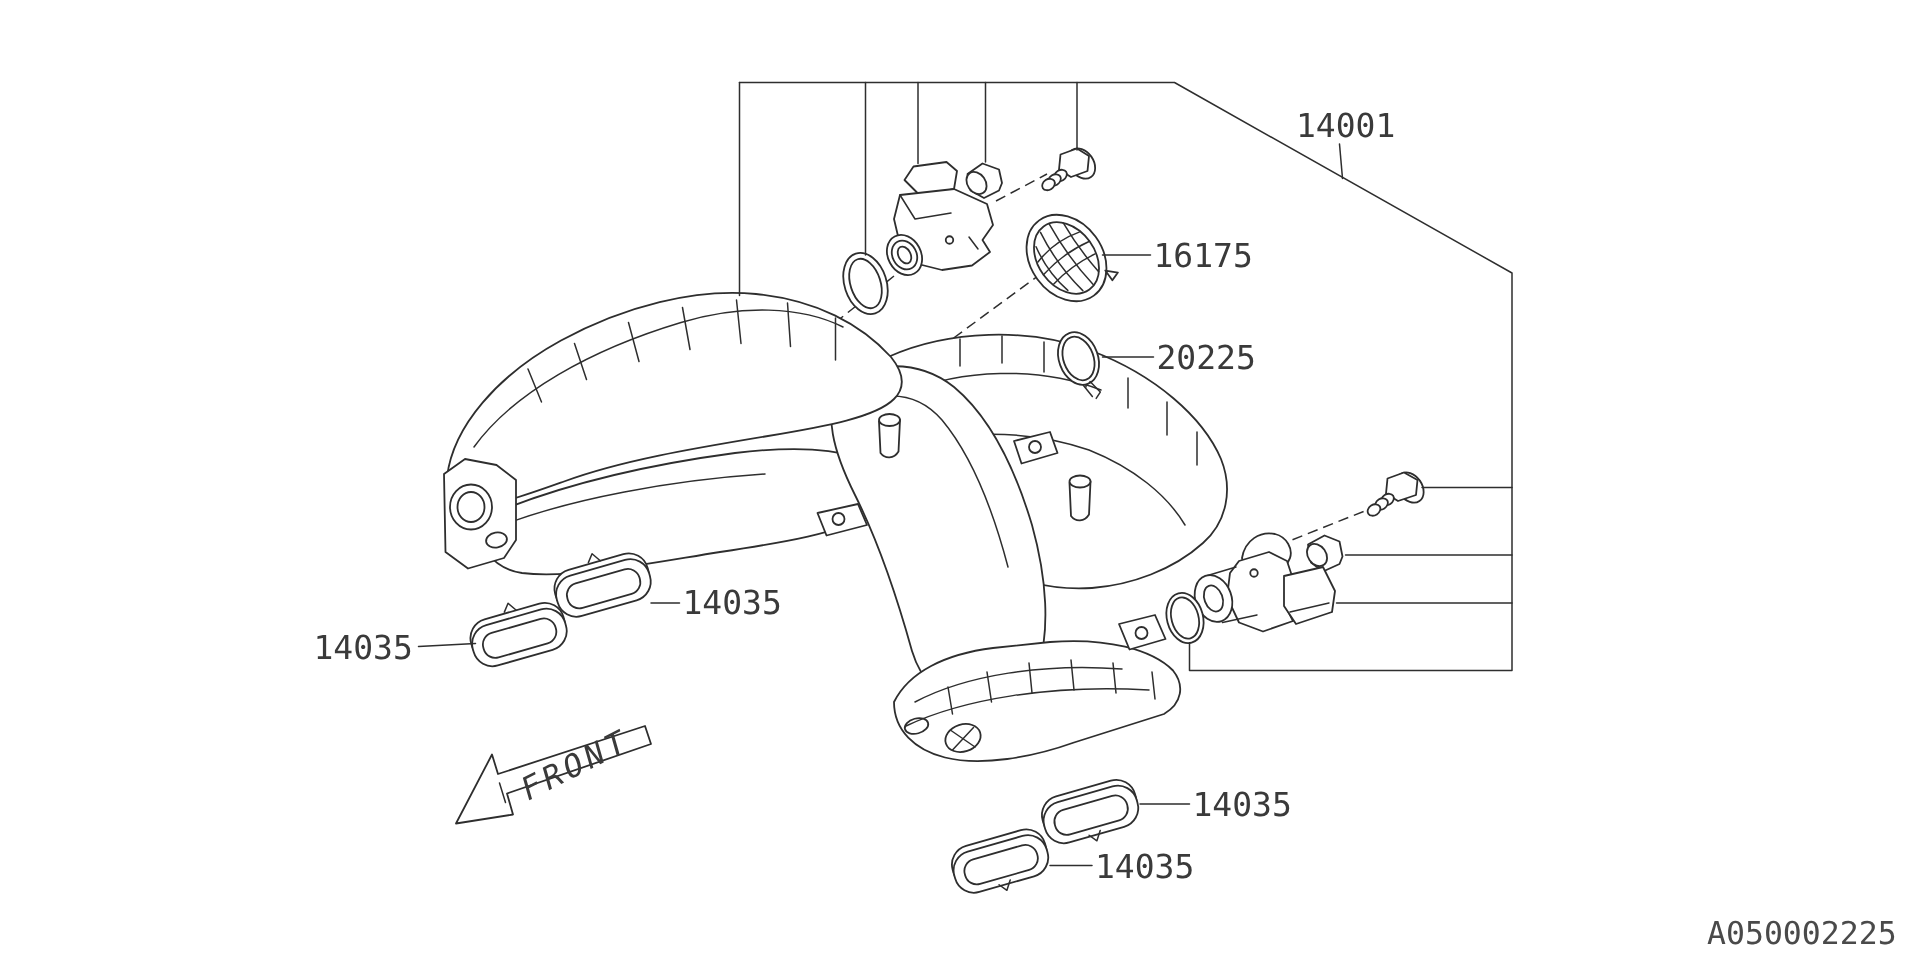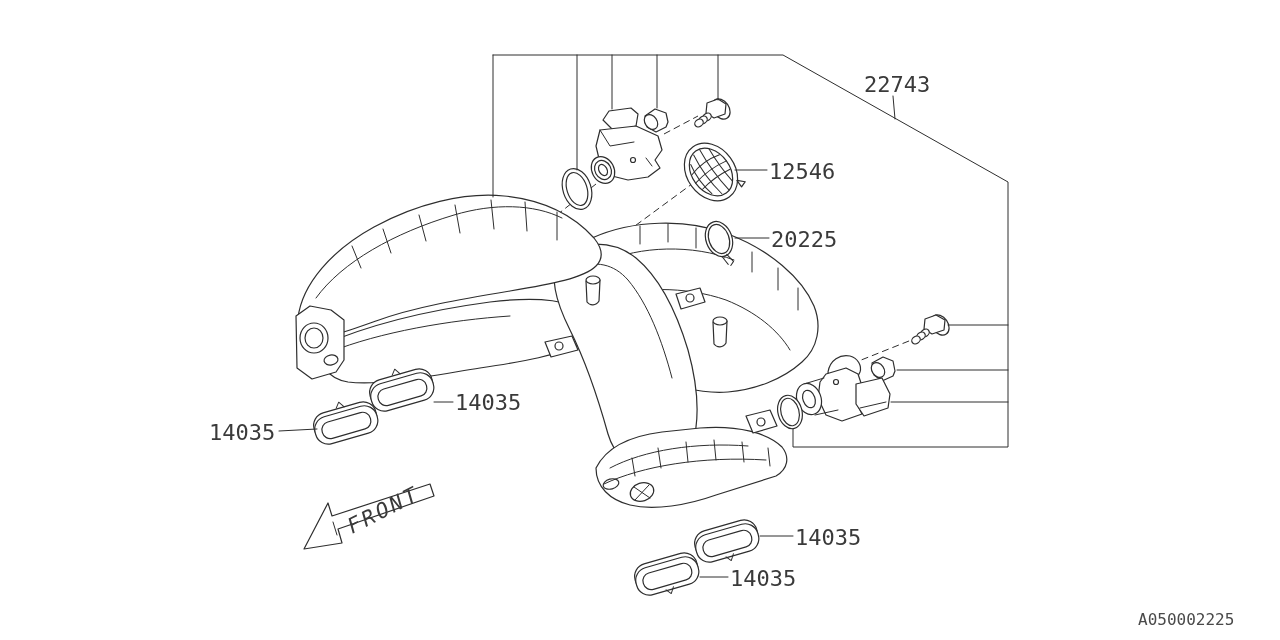--- a/index.html
+++ b/index.html
@@ -4,21 +4,21 @@
 <style>
   html,body{margin:0;padding:0;background:#fff;}
   .stage{position:relative;width:1280px;height:640px;background:#fff;overflow:hidden;
          font-family:"DejaVu Sans Mono", monospace;}
   svg{position:absolute;left:0;top:0;}
   .ln{fill:none;stroke:#2e2e2e;stroke-width:1.2;stroke-linecap:round;stroke-linejoin:round;}
   .th{fill:none;stroke:#2e2e2e;stroke-width:1;stroke-linecap:round;stroke-linejoin:round;}
   .wh{fill:#ffffff;stroke:#2e2e2e;stroke-width:1.2;stroke-linejoin:round;}
   .dash{fill:none;stroke:#2e2e2e;stroke-width:1;stroke-dasharray:7 4;}
   .part-label{position:absolute;font-size:22px;letter-spacing:0;color:#3a3a3a;white-space:nowrap;}
-  .doc-code{position:absolute;font-size:16px;color:#4a4a4a;white-space:nowrap;}
+  .doc-code{position:absolute;font-size:21px;color:#4a4a4a;white-space:nowrap;}
   .front-text{font-family:"DejaVu Sans Mono",monospace;font-style:italic;font-size:21px;
               letter-spacing:3px;fill:#3a3a3a;}
 </style>
 </head>
 <body>
 
 <div class="stage">
 <svg width="1280" height="640" viewBox="0 0 1280 640">
 
   <g>
@@ -196,21 +196,21 @@
     <path class="th" d="M700,577 L728,577"></path>
   </g>
 
   <g>
     <path class="wh" d="M304,549 L328,503 L332,516 L430,484 L434,496 L338,529 L342,543 Z"></path>
     <path class="th" d="M333,522 L337,535"></path>
     <text class="front-text" transform="translate(352,534) rotate(-27)">FRONT</text>
   </g>
 </svg>
 
-  <div class="part-label" style="left:864px;top:72px">22743</div>
-  <div class="part-label" style="left:769px;top:159px">12546</div>
+  <div class="part-label" style="left:864px;top:72px">14001</div>
+  <div class="part-label" style="left:769px;top:159px">16175</div>
   <div class="part-label" style="left:771px;top:227px">20225</div>
   <div class="part-label" style="left:209px;top:420px">14035</div>
   <div class="part-label" style="left:455px;top:390px">14035</div>
   <div class="part-label" style="left:795px;top:525px">14035</div>
   <div class="part-label" style="left:730px;top:566px">14035</div>
   <div class="doc-code" style="left:1138px;top:610px">A050002225</div>
 </div>
 
 </body></html>

